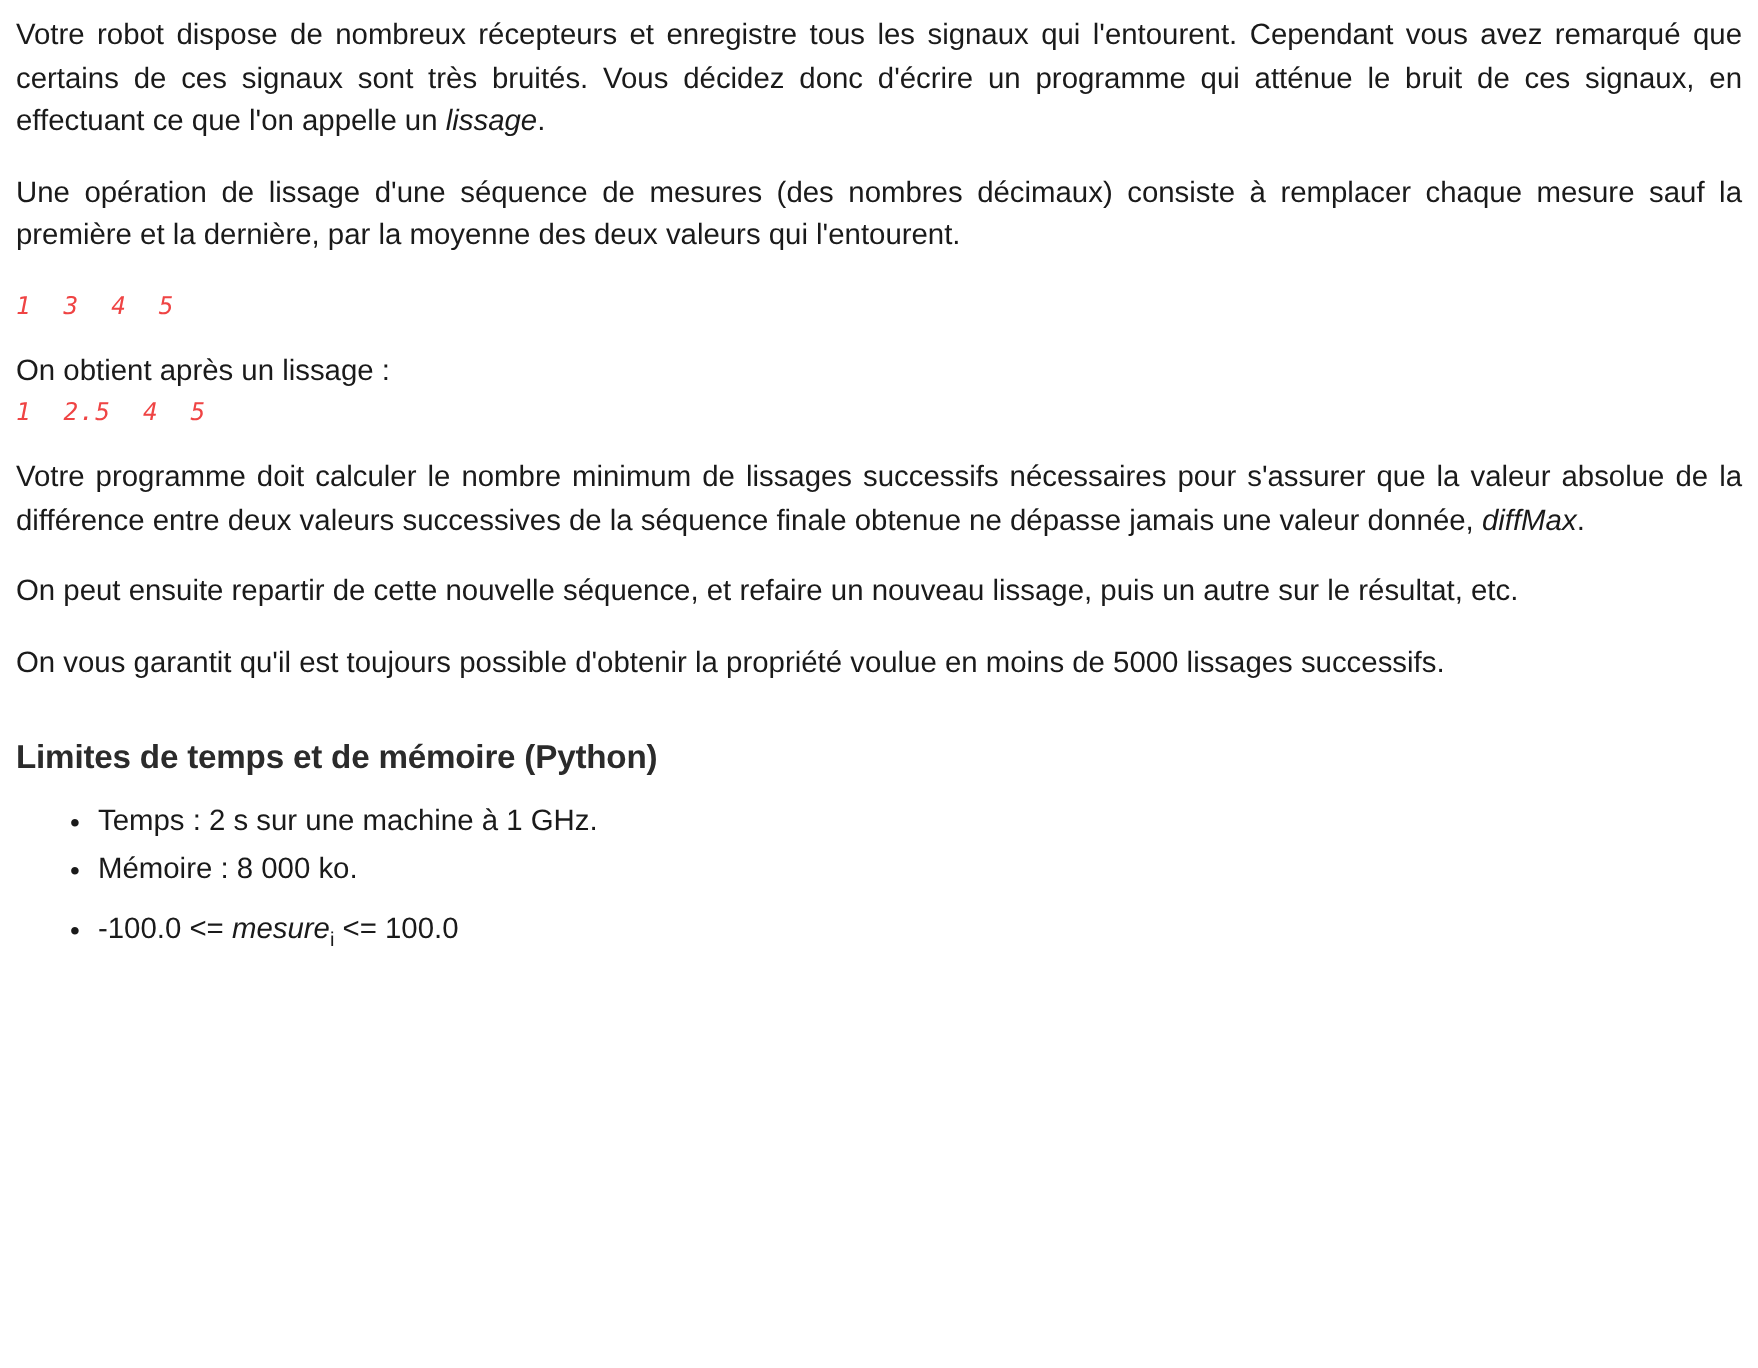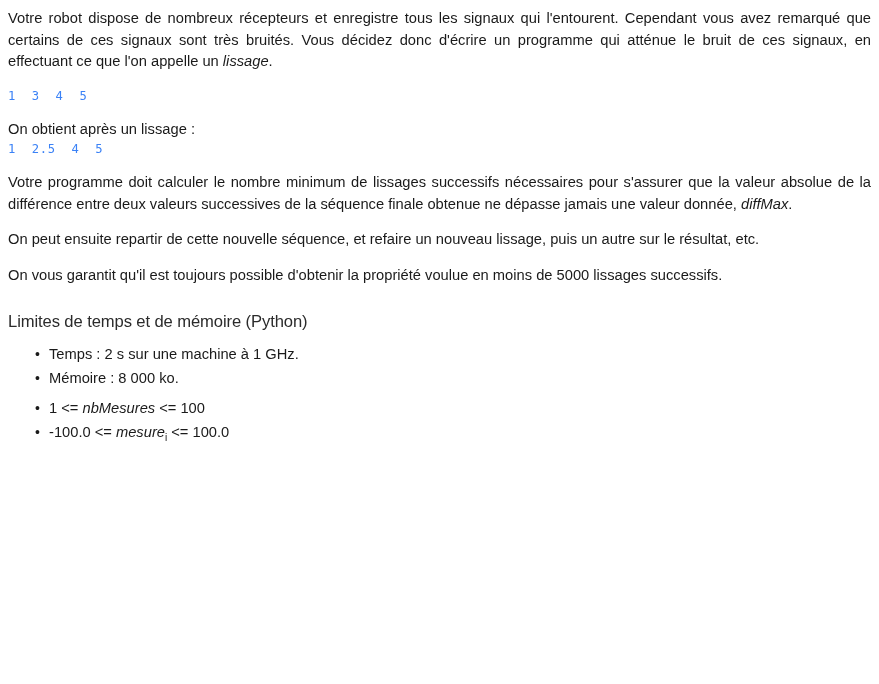--- a/index.html
+++ b/index.html
@@ -30,29 +30,30 @@
     hyphens: manual;
   }
   p.para.tight {
     margin-bottom: 0;
   }
   pre.code {
     margin: 0 0 14px 0;
     font-family: "DejaVu Sans Mono", "Liberation Mono", monospace;
     font-size: 12.2px;
     line-height: 18px;
-    color: #3b82f6;
+    color: #ef4444;
     letter-spacing: 0.6px;
     white-space: pre;
+    font-style: italic;
   }
   h2.section {
     margin: 25px 0 10px 0;
     font-size: 16.6px;
     line-height: 21px;
-    font-weight: normal;
+    font-weight: bold;
     color: #2b2b2b;
     letter-spacing: -0.1px;
   }
   ul.bullets {
     margin: 0 0 6px 0;
     padding-left: 41px;
     list-style: none;
   }
   ul.bullets li {
     position: relative;
@@ -83,20 +84,21 @@
     line-height: 0;
   }
 </style>
 </head>
 <body>
 
 <div id="page">
 
   <p class="para"><span>Votre robot dispose de nombreux récepteurs et enregistre tous les signaux qui l'entourent. Cependant vous avez remarqué que certains de ces signaux sont très bruités. Vous décidez donc d'écrire un programme qui atténue le bruit de ces signaux, en effectuant ce que l'on appelle un </span><em class="var">lissage</em><span>.</span></p>
 
+  <p class="para">Une opération de lissage d'une séquence de mesures (des nombres décimaux) consiste à remplacer chaque mesure sauf la première et la dernière, par la moyenne des deux valeurs qui l'entourent.</p>
 
 
   <pre class="code">1  3  4  5</pre>
 
   <p class="para tight">On obtient après un lissage :</p>
 
   <pre class="code">1  2.5  4  5</pre>
 
 
   <p class="para"><span>Votre programme doit calculer le nombre minimum de lissages successifs nécessaires pour s'assurer que la valeur absolue de la différence entre deux valeurs successives de la séquence finale obtenue ne dépasse jamais une valeur donnée, </span><em class="var">diffMax</em><span>.</span></p>
@@ -107,17 +109,16 @@
 
   <h2 class="section">Limites de temps et de mémoire (Python)</h2>
 
   <ul class="bullets">
     <li>Temps : 2 s sur une machine à 1 GHz.</li>
     <li>Mémoire : 8 000 ko.</li>
   </ul>
 
 
   <ul class="bullets">
-    <li><span>1 &lt;= </span><em class="var">nbMesures</em><sub class="idx"></sub><span> &lt;= 100</span></li>
     <li><span>-100.0 &lt;= </span><em class="var">mesure</em><sub class="idx">i</sub><span> &lt;= 100.0</span></li>
   </ul>
 
 </div>
 
 </body></html>

